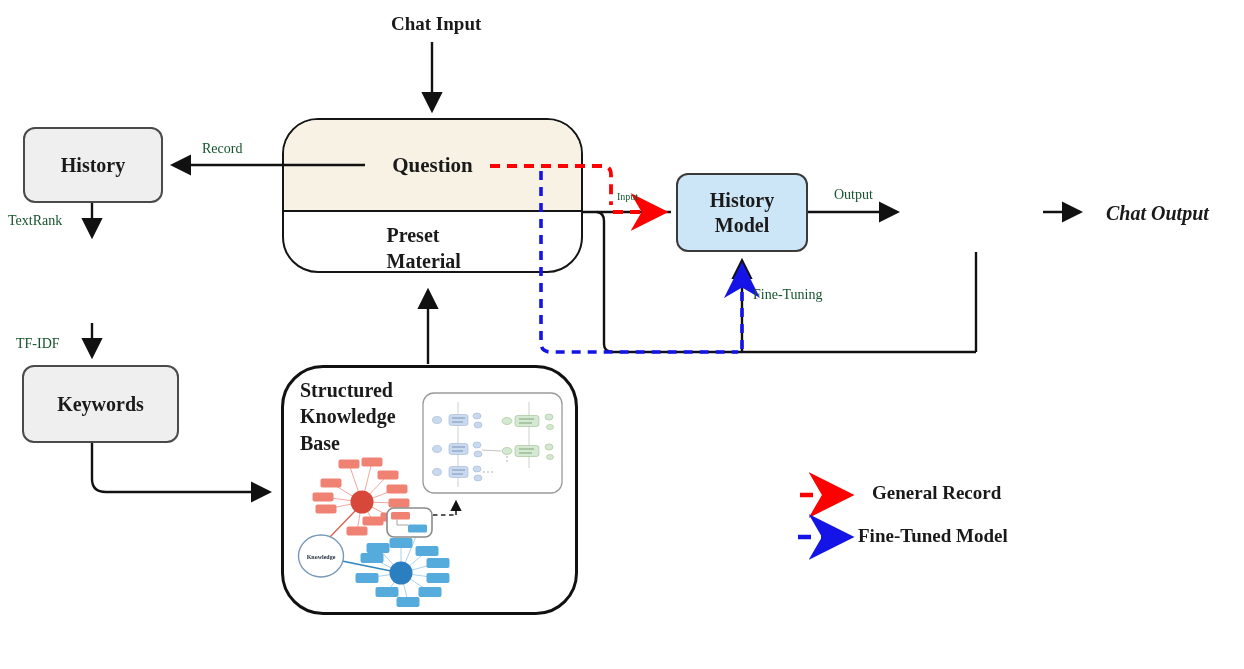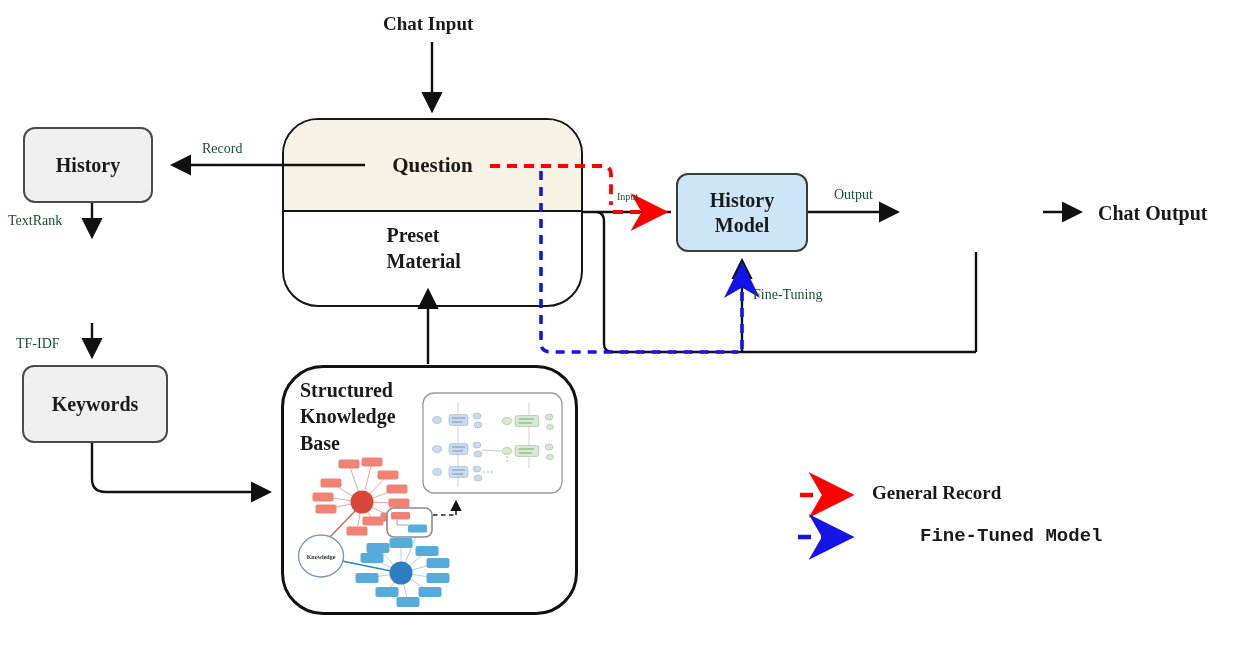--- a/index.html
+++ b/index.html
@@ -7,21 +7,21 @@
     position:relative;width:1244px;height:669px;background:#fff;
     font-family:"Liberation Serif","DejaVu Serif",serif;color:#1a1a1a;overflow:hidden;
   }
   .node{
     position:absolute;display:flex;align-items:center;justify-content:center;
     text-align:center;font-weight:bold;font-size:20px;line-height:1.25;
     border:2.5px solid #4a4a4a;border-radius:12px;background:#efefef;z-index:2;
     box-sizing:border-box;
   }
   .bigbox{
-    position:absolute;left:282px;top:118px;width:301px;height:189px;
+    position:absolute;left:282px;top:118px;width:301px;height:155px;
     border:2.5px solid #151515;border-radius:36px;background:#fff;overflow:hidden;
     z-index:2;box-sizing:border-box;
   }
   .bigbox .half-top{
     height:90px;background:var(--beige,#f7f2e3);border-bottom:2.5px solid #151515;
     display:flex;align-items:center;justify-content:center;
     font-weight:bold;font-size:21px;
   }
   .bigbox .half-bottom{
     height:91px;display:flex;align-items:flex-start;justify-content:center;padding-top:10px;
@@ -29,65 +29,65 @@
   }
   .skbbox{
     position:absolute;left:281px;top:365px;width:297px;height:250px;
     border:3px solid #111;border-radius:42px;background:#fff;z-index:2;box-sizing:border-box;
   }
   .skb-title{
     position:absolute;left:300px;top:377px;width:135px;z-index:3;
     font-weight:bold;font-size:20px;line-height:1.32;text-align:left;
   }
   .lbl{position:absolute;font-size:14px;color:#14532d;z-index:6;white-space:nowrap;}
-  .biglbl{position:absolute;font-weight:bold;font-size:19px;z-index:6;white-space:nowrap;}
+  .biglbl{position:absolute;font-weight:bold;font-size:19px;z-index:6;white-space:nowrap;margin-left:8px;}
   .legend-label{position:absolute;font-weight:bold;font-size:19px;z-index:6;white-space:nowrap;}
   svg.overlay{position:absolute;left:0;top:0;z-index:5;pointer-events:none;}
   .w90{width:92px;}
 </style>
 </head>
 <body>
 
 <div id="canvas" style="--beige: #f7f2e3; --lmfill: #cde6f7; --ansfill: #c5e07e;">
 
   <div class="biglbl" style="left:383px;top:13px;">Chat Input</div>
 
   <div class="bigbox">
     <div class="half-top">
       <span>Question</span>
     </div>
     <div class="half-bottom">
       <span class="w90">Preset Material</span>
     </div>
   </div>
 
-  <div class="node" style="left:23px;top:127px;width:130px;height:76px;">
+  <div class="node" style="left:23px;top:127px;width:140px;height:76px;">
     <span>History</span>
   </div>
-  <div class="node" style="left:22px;top:365px;width:146px;height:78px;">
+  <div class="node" style="left:22px;top:365px;width:157px;height:78px;">
     <span>Keywords</span>
   </div>
 
   <div class="skbbox"></div>
   <div class="skb-title">Structured Knowledge Base</div>
 
   <div class="node" style="left:676px;top:173px;width:132px;height:79px;background:var(--lmfill,#cde6f7);border-color:#3a3a3a;">
     <span style="width:100px;">History Model</span>
   </div>
-  <div class="biglbl" style="left:1098px;top:202px;font-size:20px;">Chat Output</div>
+  <div class="biglbl" style="left:1098px;top:202px;font-size:20px;font-style:italic;">Chat Output</div>
 
   <div class="lbl" style="left:202px;top:141px;">Record</div>
   <div class="lbl" style="left:8px;top:213px;">TextRank</div>
   <div class="lbl" style="left:16px;top:336px;">TF-IDF</div>
   <div class="lbl" style="left:617px;top:191px;font-size:10px;">Input</div>
   <div class="lbl" style="left:834px;top:187px;">Output</div>
   <div class="lbl" style="left:753px;top:287px;">Fine-Tuning</div>
 
   <div class="legend-label" style="left:872px;top:482px;">General Record</div>
-  <div class="legend-label" style="left:920px;top:525px;font-family:Liberation Mono, monospace;">Fine-Tuned Model</div>
+  <div class="legend-label" style="left:858px;top:525px;">Fine-Tuned Model</div>
 
   <svg class="overlay" width="1244" height="669" viewBox="0 0 1244 669">
     <defs>
       <marker id="mA" viewBox="0 0 10 10" refX="8.5" refY="5" markerWidth="9" markerHeight="9" orient="auto-start-reverse">
         <path d="M0 0 L10 5 L0 10 z" fill="#111"></path>
       </marker>
       <marker id="mAs" viewBox="0 0 10 10" refX="8" refY="5" markerWidth="7" markerHeight="7" orient="auto-start-reverse">
         <path d="M0 0 L10 5 L0 10 z" fill="#111"></path>
       </marker>
       <marker id="mR" viewBox="0 0 12 12" refX="9" refY="6" markerWidth="10" markerHeight="10" orient="auto-start-reverse">

